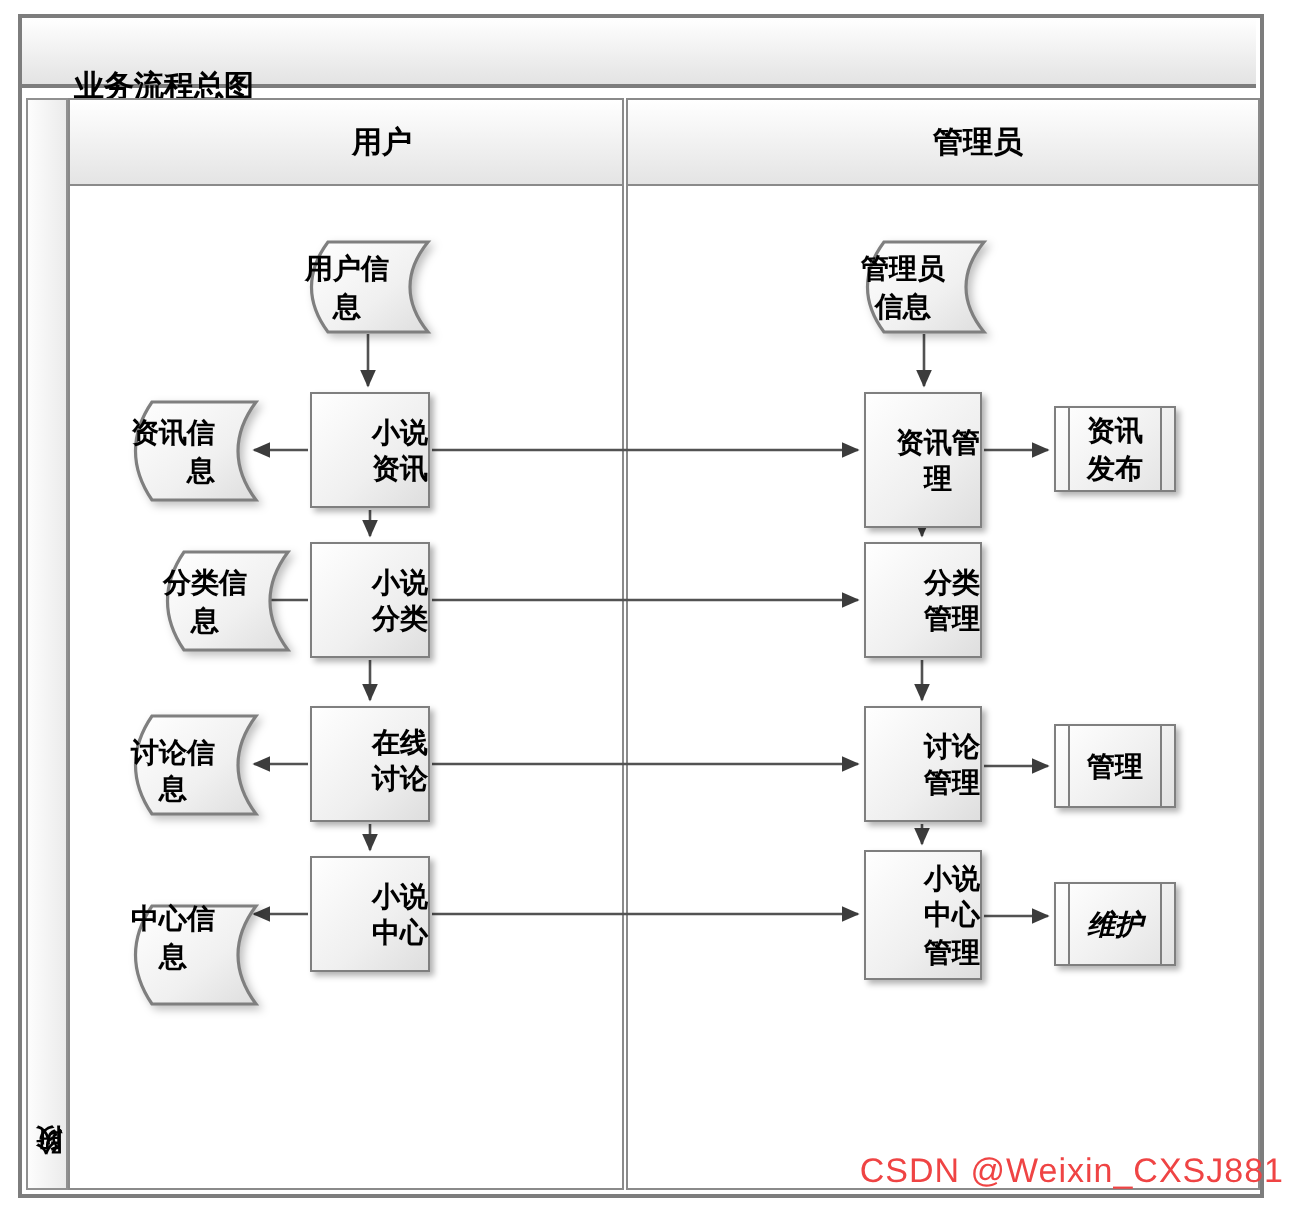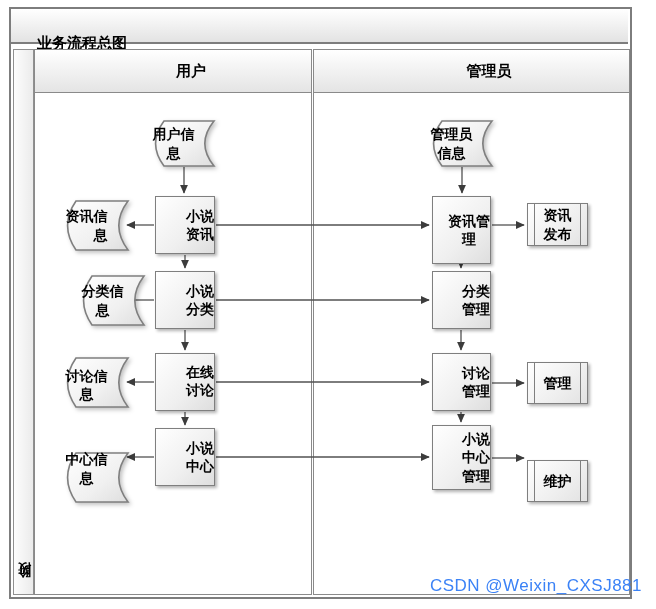--- a/index.html
+++ b/index.html
@@ -67,21 +67,21 @@
   .node.predefined::before{left:6px;}
   .node.predefined::after{right:6px;}
   .node.stored-data{background:transparent;border:none;}
   .node.stored-data svg{
     position:absolute;left:0;top:0;overflow:visible;
     filter:drop-shadow(2px 2px 2px rgba(0,0,0,.25));
   }
   .node.stored-data .lbl{padding-right:21px;}
   .watermark{
     position:absolute;right:14px;top:576px;z-index:5;
-    font-size:17px;color:#3b82f6;letter-spacing:.5px;
+    font-size:17px;color:#ef4444;letter-spacing:.5px;
   }
 </style>
 </head>
 <body>
 
 <div class="stage">
   <div class="frame"></div>
 
   <div class="title-bar">
     <span>业务流程总图</span>
@@ -211,19 +211,19 @@
 管理</span>
       </div>
       <div class="node predefined" style="left: 527px; top: 362px; width: 61px; height: 42px;">
         <span class="lbl">管理</span>
       </div>
       <div class="node process" style="left: 432px; top: 425px; width: 59px; height: 65px;">
         <span class="lbl">小说
 中心
 管理</span>
       </div>
-      <div class="node predefined" style="left: 527px; top: 460px; width: 61px; height: 42px;">
+      <div class="node predefined" style="left: 527px; top: 441px; width: 61px; height: 42px; font-style: italic;">
         <span class="lbl">维护</span>
       </div>
     </div>
 
   <div class="watermark">CSDN @Weixin_CXSJ881</div>
 </div>
 
 </body></html>

